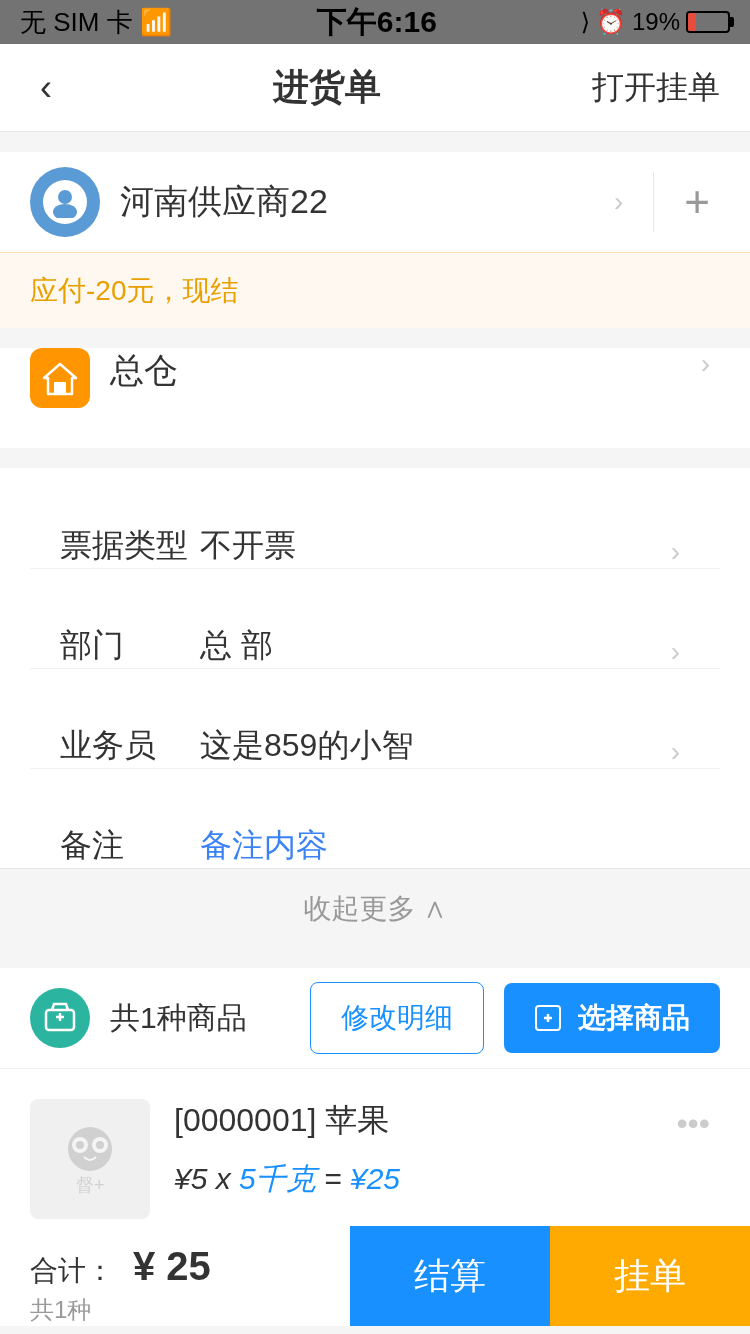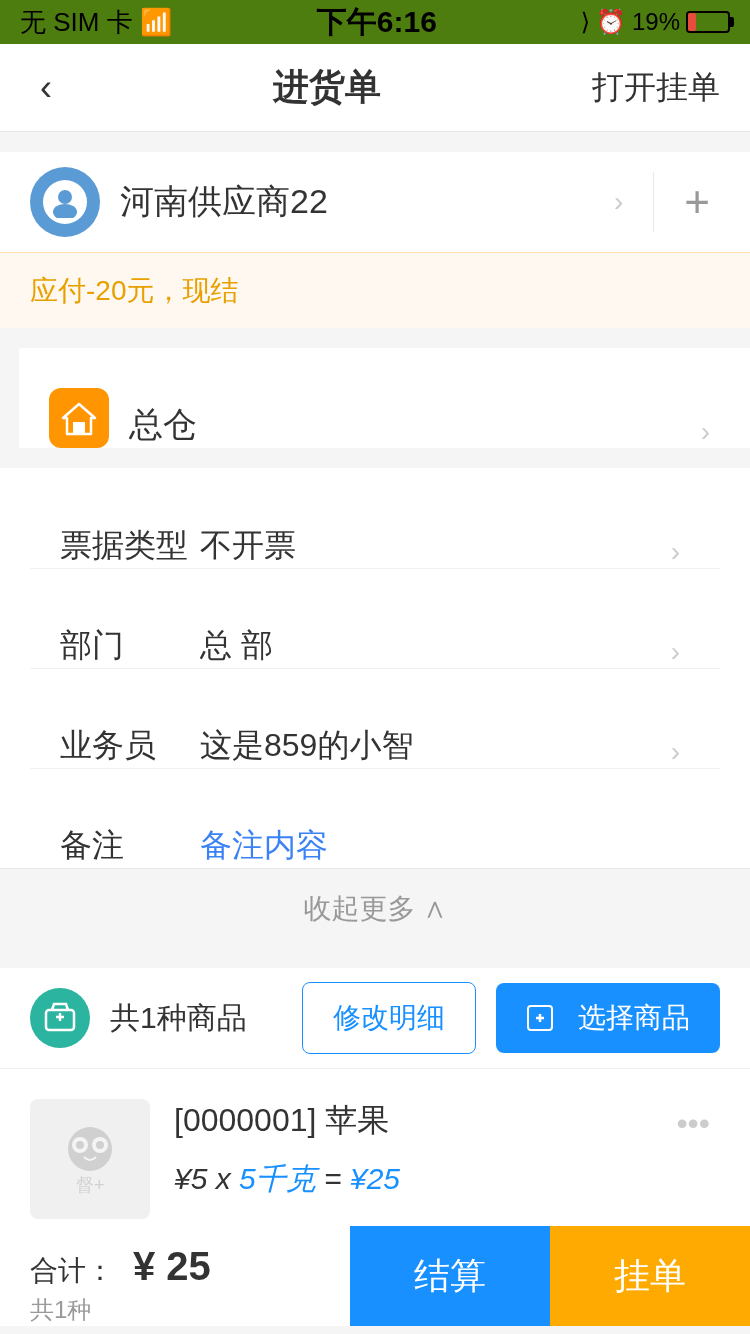--- a/index.html
+++ b/index.html
@@ -8,21 +8,21 @@
       font-family: -apple-system, "PingFang SC", "Helvetica Neue", sans-serif;
       background: #f5f5f5;
       width: 750px;
       min-height: 1334px;
       overflow-x: hidden;
       font-size: 32px;
     }
 
     
     .status-bar {
-      background: #4d7c0f;
+      background: #737373;
       height: 44px;
       display: flex;
       align-items: center;
       justify-content: space-between;
       padding: 0 20px;
       font-size: 26px;
       color: #000;
     }
     .status-left { display: flex; align-items: center; gap: 8px; }
     .status-center { font-size: 30px; font-weight: 600; }
@@ -160,24 +160,23 @@
       color: #333;
     }
     .form-placeholder {
       color: #3b82f6;
     }
 
     
     .warehouse-row {
       background: #fff;
       display: flex;
-      align-items: flex-end;
+      align-items: flex-start;
       padding: 0 30px;
       height: 100px;
-      margin-left: 19px;
     }
     .warehouse-icon {
       width: 60px;
       height: 60px;
       border-radius: 12px;
       background: #ff9500;
       display: flex;
       align-items: center;
       justify-content: center;
       margin-right: 20px;
@@ -240,21 +239,22 @@
     .select-btn {
       background: #1890ff;
       color: #fff;
       border: none;
       padding: 16px 30px;
       border-radius: 8px;
       font-size: 28px;
       cursor: pointer;
       display: flex;
       align-items: center;
-      gap: 24px;
+      gap: 16px;
+      font-weight: bold;
     }
 
     
     .product-item {
       background: #fff;
       padding: 30px;
       border-top: 1px solid #f0f0f0;
       display: flex;
       align-items: flex-start;
     }

